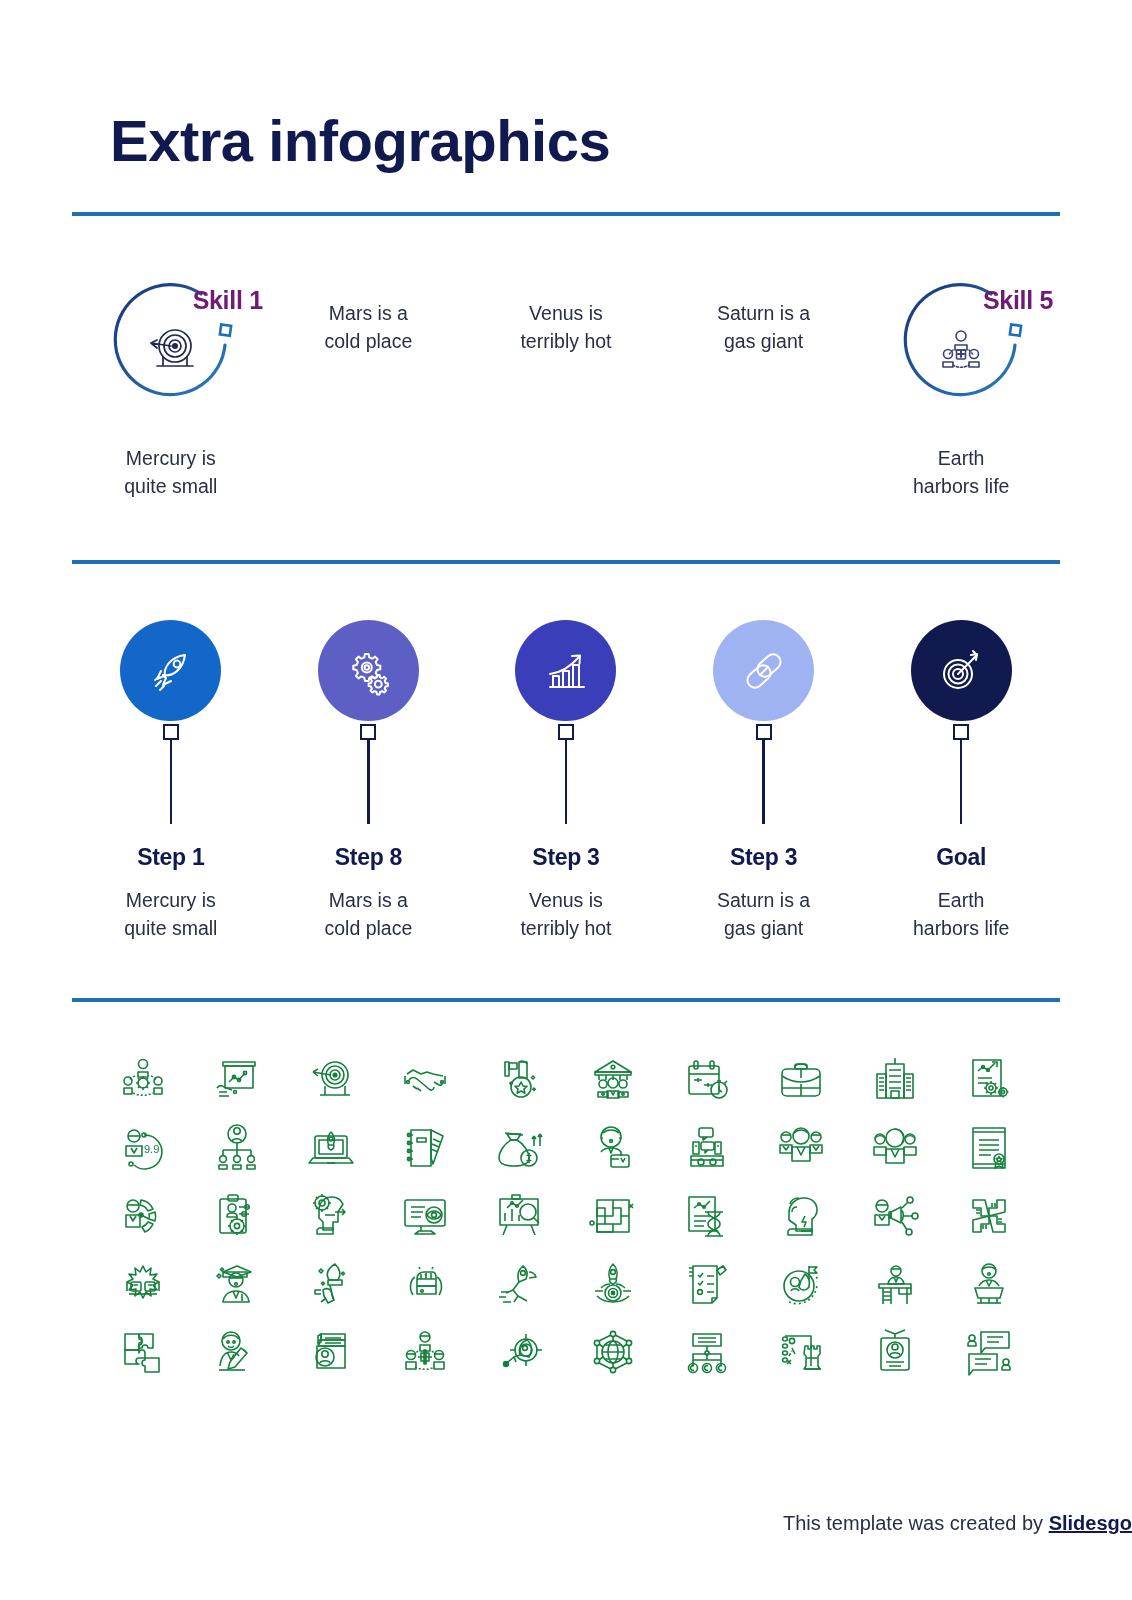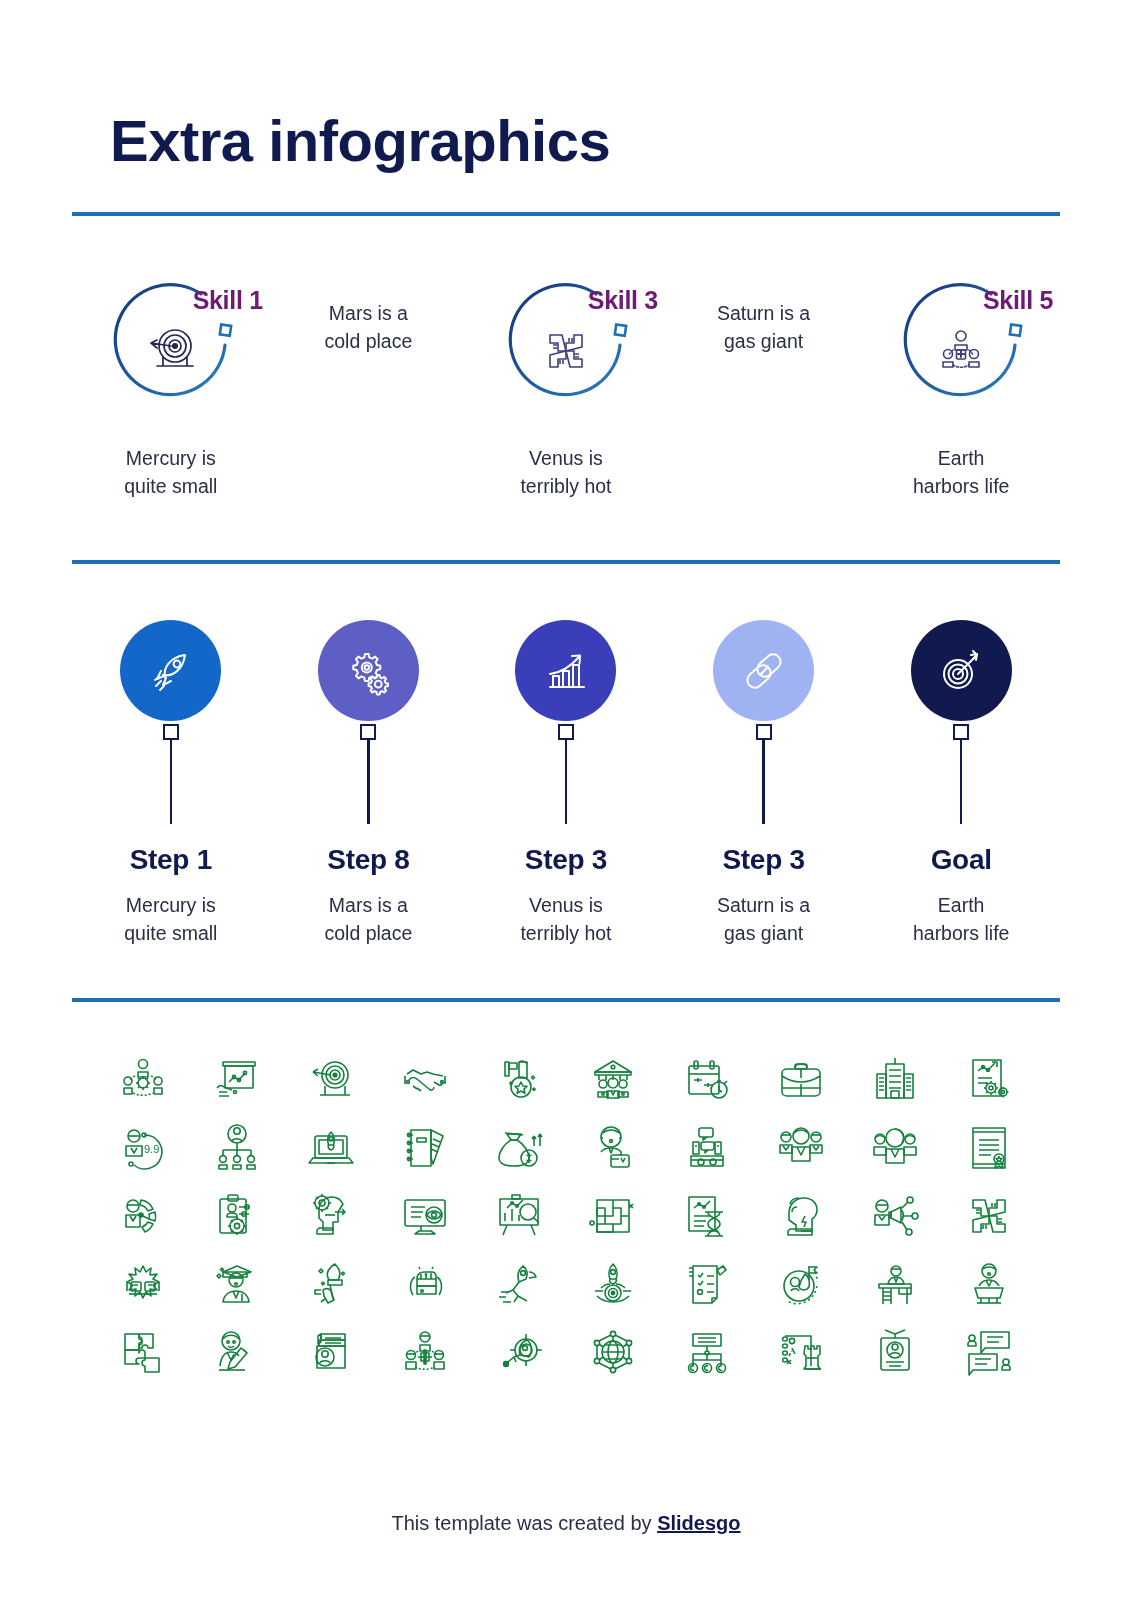--- a/index.html
+++ b/index.html
@@ -120,21 +120,21 @@
     background: #ffffff;
     margin-top: 3px;
   }
   .balloon-string {
     width: 2.5px;
     height: 84px;
     background: #111a4e;
   }
   .step-title {
     margin-top: 20px;
-    font-size: 28px;
+    font-size: 23px;
     font-weight: bold;
     color: #111a4e;
     letter-spacing: -0.3px;
   }
   .step-desc {
     margin-top: 16px;
     font-size: 19.5px;
     line-height: 1.42;
     text-align: center;
     color: #2a2f45;
@@ -160,21 +160,21 @@
     color: #15803d;
   }
   .grid-icon svg { display: block; }
 
   
   .footer {
     position: absolute;
     left: 0;
     top: 1512px;
     width: 1132px;
-    text-align: center;
+    text-align: right;
     font-size: 20px;
     color: #2a2f45;
   }
   .footer .brand {
     font-weight: bold;
     color: #111a4e;
     text-decoration: underline;
   }
 </style>
 </head>
@@ -210,38 +210,20 @@
       <span class="skill-title">Skill 1</span>
     </div>
     <div class="skill-desc">Mercury is<br>quite small</div>
   </div>
 
   <div class="skill-cell">
     <div class="skill-desc">Mars is a<br>cold place</div>
   </div>
 
   <div class="skill-cell">
-    <div class="skill-arc-wrap">
-      <svg width="140" height="145" viewBox="0 0 140 145" fill="none">
-        <path d="M100 24 A55 55 0 1 0 124 75" stroke="url(#ag1)" stroke-width="3.2" fill="none" stroke-linecap="round"></path>
-        <rect x="119.5" y="55" width="10" height="10" stroke="#1f6fb5" stroke-width="2.6" fill="#ffffff" transform="rotate(8 124 60)"></rect>
-      </svg>
-      <span class="skill-glyph">
-        <svg viewBox="0 0 60 60" width="60" height="60" fill="none" stroke="#3b3f7a" stroke-width="1.6" stroke-linejoin="round">
-          <g>
-            <path d="M30 22 L38 22 L38 14 L46 14 L46 26 L30 30 Z"></path>
-            <path d="M38 30 L38 38 L46 38 L46 46 L34 46 L30 30 Z"></path>
-            <path d="M30 38 L22 38 L22 46 L14 46 L14 34 L30 30 Z"></path>
-            <path d="M22 30 L22 22 L14 22 L14 14 L26 14 L30 30 Z"></path>
-          </g>
-          <path d="M33 17 L33 21 M36 17 L36 21 M43 33 L39 33 M43 36 L39 36 M27 43 L27 39 M24 43 L24 39 M17 27 L21 27 M17 24 L21 24"></path>
-        </svg>
-      </span>
-      <span class="skill-title">Skill 3</span>
-    </div>
     <div class="skill-desc">Venus is<br>terribly hot</div>
   </div>
 
   <div class="skill-cell">
     <div class="skill-desc">Saturn is a<br>gas giant</div>
   </div>
 
   <div class="skill-cell">
     <div class="skill-arc-wrap">
       <svg width="140" height="145" viewBox="0 0 140 145" fill="none">

